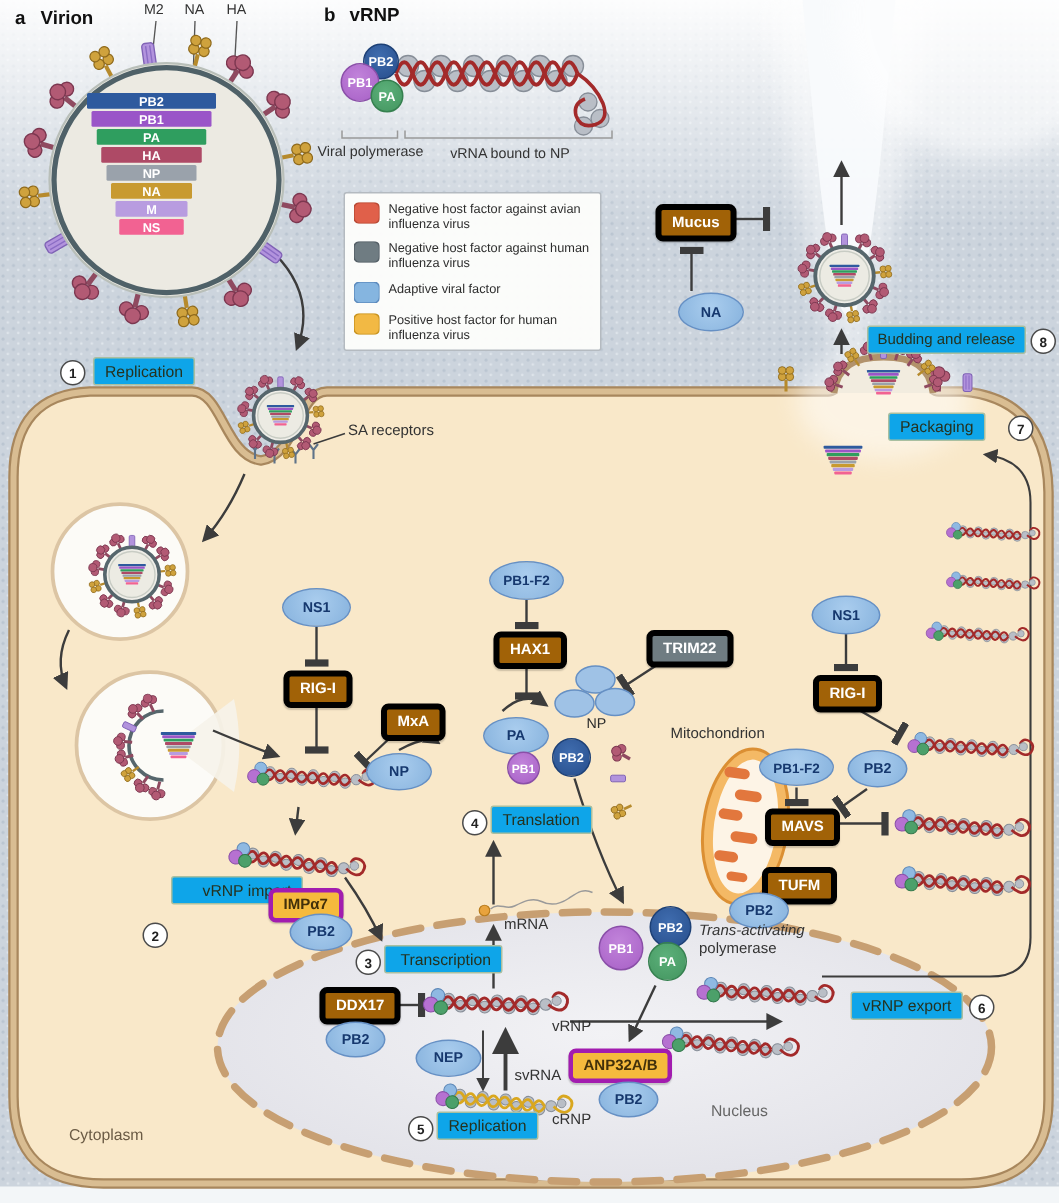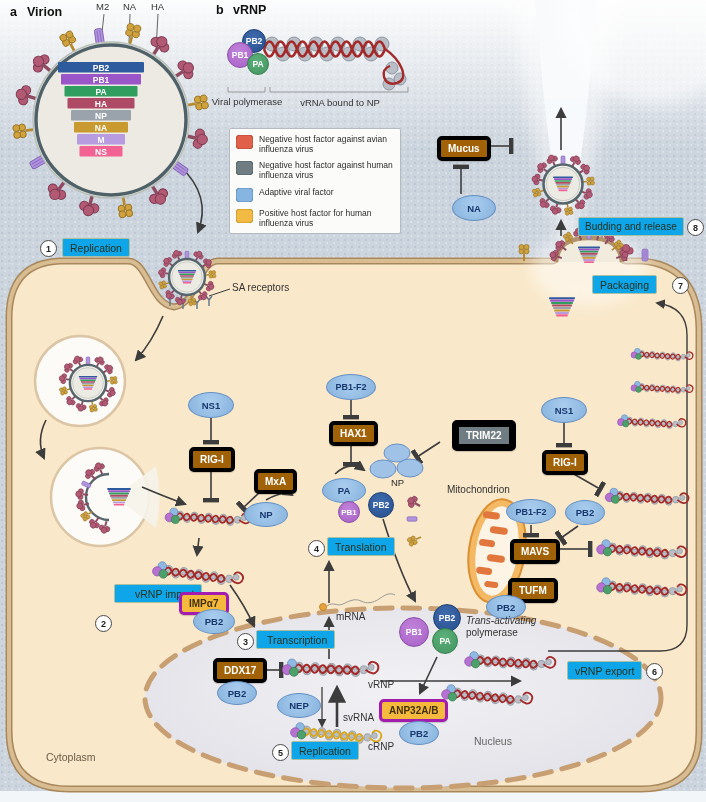--- a/index.html
+++ b/index.html
@@ -2,21 +2,21 @@
 <html><head>
 <meta charset="utf-8">
 <style>
   html,body{margin:0;padding:0;background:#fff;font-family:"Liberation Sans",sans-serif;}
   .stage{position:relative;width:706px;height:802px;overflow:hidden;background:#f0f3f6;}
   .stage svg.base{position:absolute;left:0;top:0;}
   .lbl{position:absolute;font-size:10px;color:#333;white-space:nowrap;line-height:1.15;}
   .ptitle{position:absolute;font-weight:bold;font-size:12.5px;color:#101010;white-space:nowrap;}
   .fbox{position:absolute;padding:3px 7px;border-radius:5px;font-size:10px;font-weight:bold;color:#fff;white-space:nowrap;box-shadow:0 1px 1px rgba(0,0,0,.18);}
   .red{background:#a16207;border:4px solid #000000;text-align:center;}
-  .gray{background:#6f7c82;border:7px solid #000000;margin-left:21px;}
+  .gray{background:#6f7c82;border:4px solid #000000;}
   .yellow{background:#f5ba3d;border:3px solid #a21caf;color:#42300a;}
   .ebox{position:absolute;display:flex;align-items:center;justify-content:center;border-radius:50%;font-weight:bold;font-size:9.5px;color:#16386e;background:radial-gradient(circle at 50% 35%,#aacdee,#86b2dd);border:1px solid #6690c4;box-sizing:border-box;}
   .cbox{position:absolute;display:flex;align-items:center;justify-content:center;border-radius:50%;font-weight:bold;font-size:8.5px;color:#fff;box-sizing:border-box;}
   .pb2c{background:radial-gradient(circle at 45% 35%,#3f6cae,#274e8c);border:1px solid #1d4076;}
   .pb1c{background:radial-gradient(circle at 45% 35%,#c183da,#a760c6);border:1px solid #8a4fa8;}
   .pac{background:radial-gradient(circle at 45% 35%,#5cb07a,#43955f);border:1px solid #35804f;}
   .step{position:absolute;padding:2.5px 7px;background:#0ea5e9;border:1px solid #a9bfa0;border-radius:2px;font-size:10.5px;color:#25321f;white-space:nowrap;}
   .cnum{position:absolute;width:15px;height:15px;border-radius:50%;background:#fff;border:1.2px solid #4a4a4a;display:flex;align-items:center;justify-content:center;font-size:9px;font-weight:bold;color:#222;box-sizing:content-box;}
   .legendbox{position:absolute;left:229px;top:128px;width:172px;height:106px;background:rgba(253,253,251,.96);border:1px solid #b4bac0;border-radius:2px;box-sizing:border-box;padding:5px 6px;display:flex;flex-direction:column;justify-content:space-between;}
   .legrow{display:flex;align-items:flex-start;gap:6px;}

